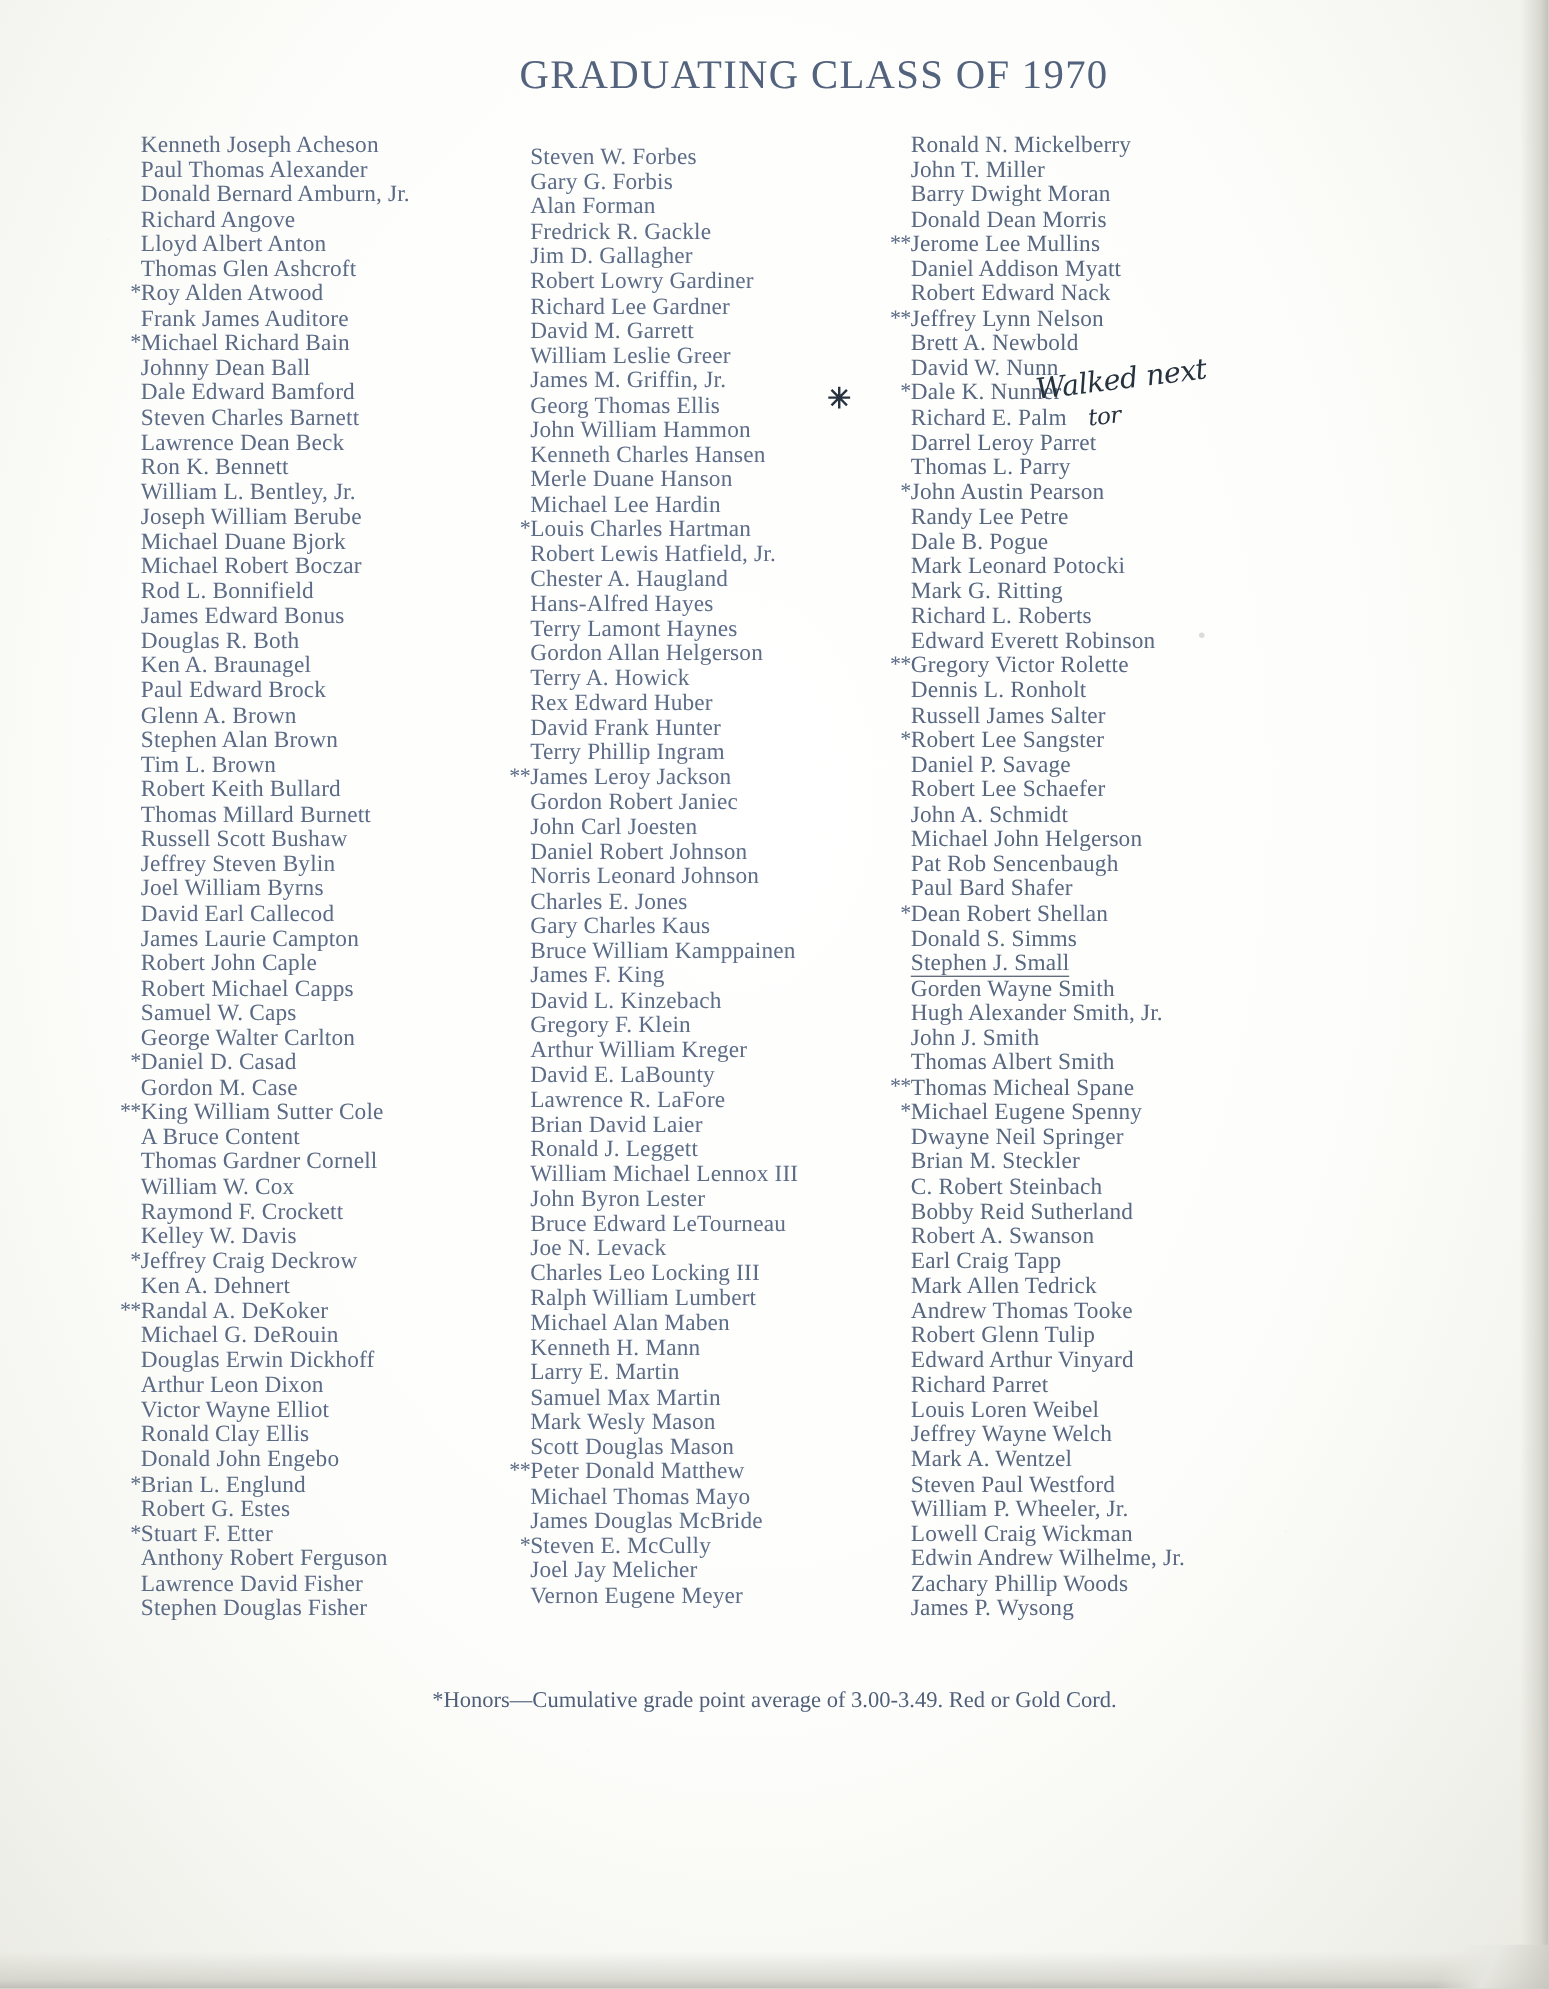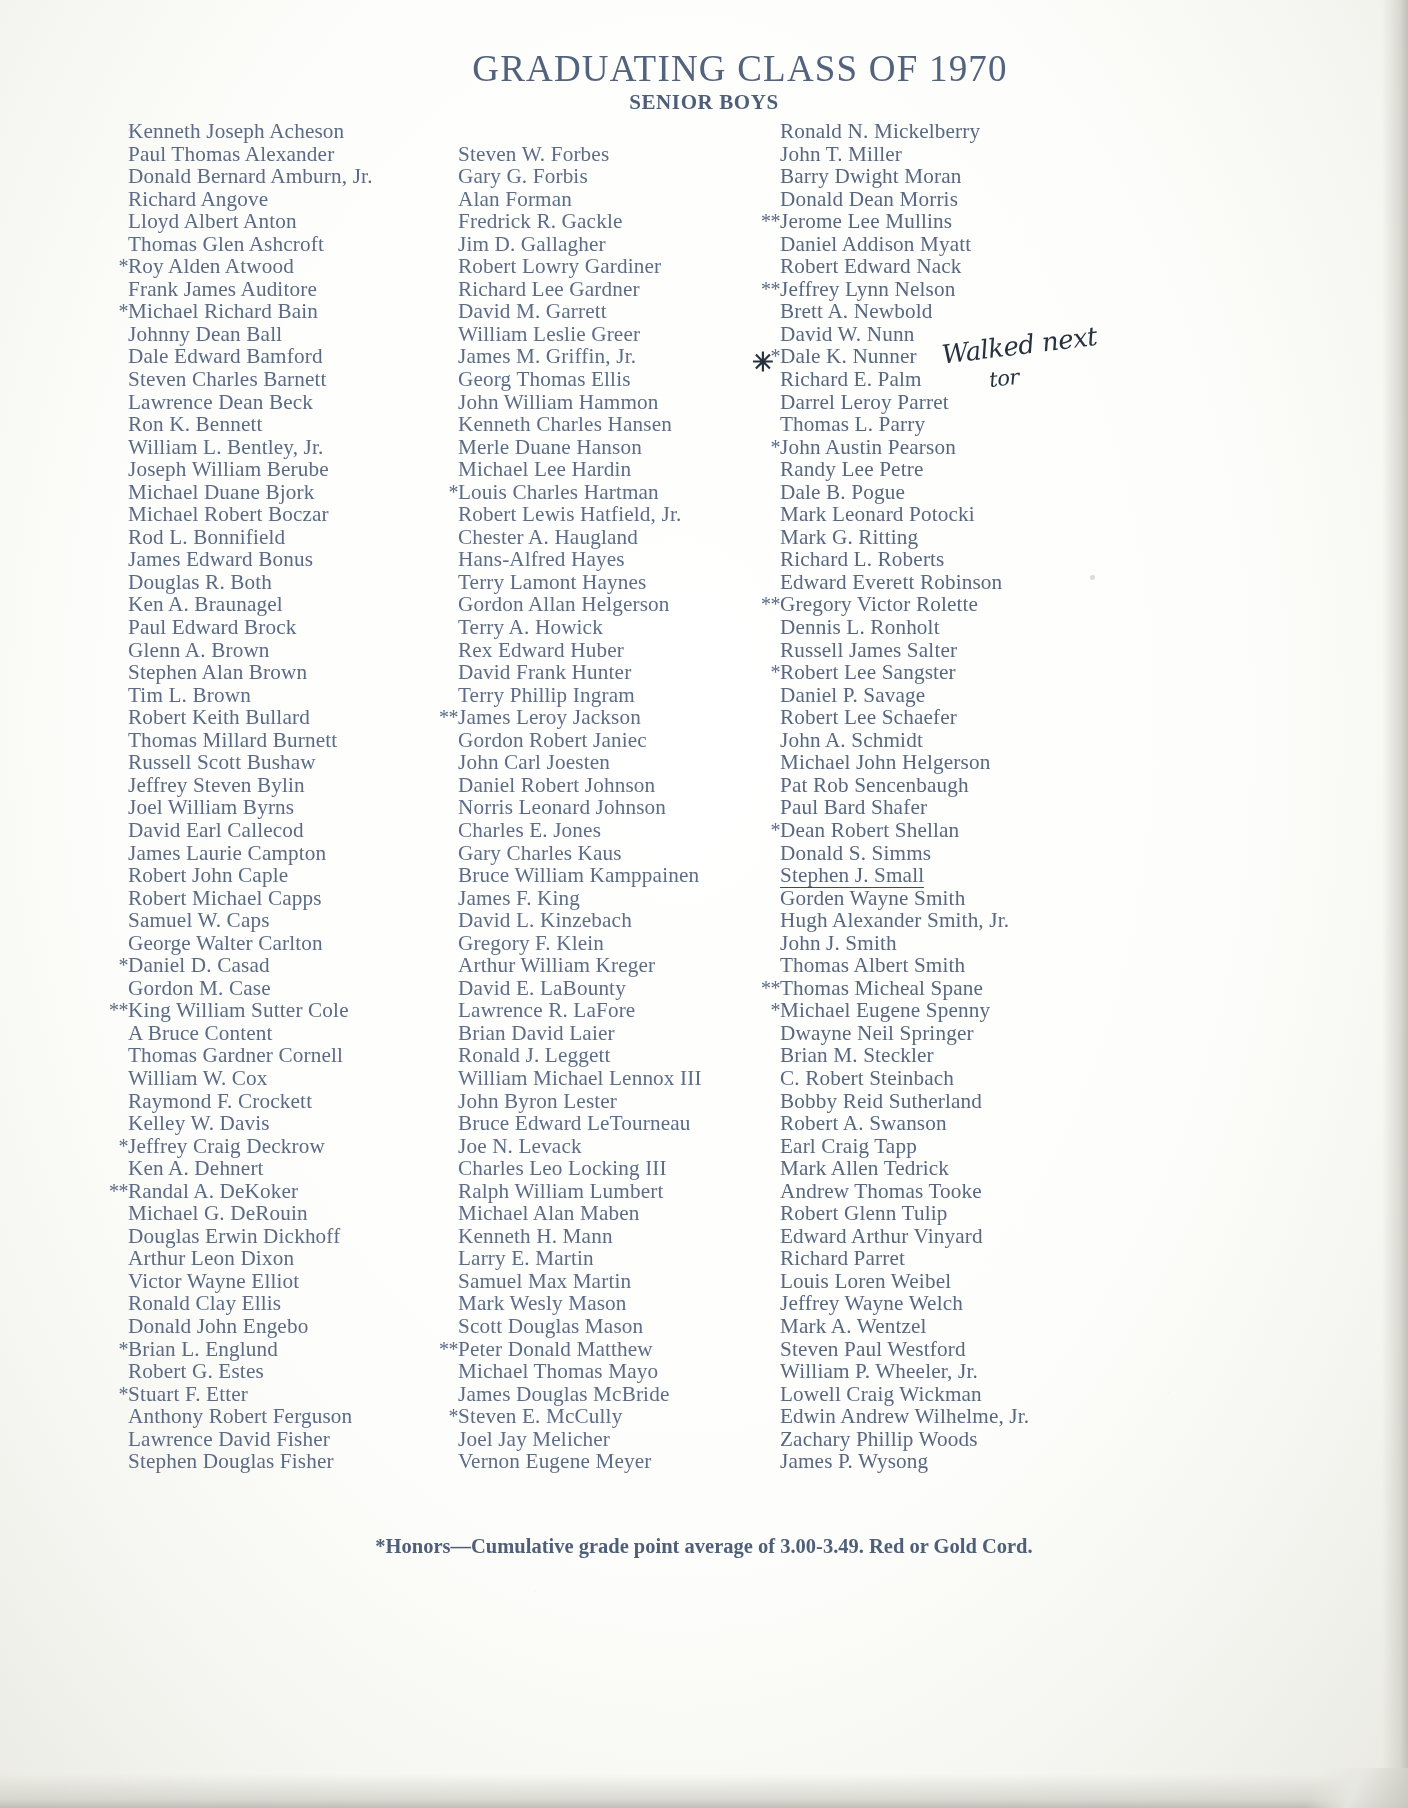--- a/index.html
+++ b/index.html
@@ -88,21 +88,22 @@
     letter-spacing: .6px;
     color: #4e5e78;
   }
 
   .columns {
     position: absolute;
     top: 120px;
     left: 104px;
     width: 1210px;
     display: flex;
-    align-items: flex-end;
+    align-items: center;
+    gap: 24px;
   }
   .col {
     position: relative;
   }
   .col-1 { width: 330px; }
   .col-2 { width: 322px; }
   .col-3 { width: 330px; }
 
   .name {
     font-size: 21.2px;
@@ -136,21 +137,21 @@
   }
 
   .footnotes {
     position: absolute;
     left: 0;
     width: 1408px;
     text-align: center;
     color: #4f5f79;
   }
   .fn1 { top: 1506px; font-size: 20.5px; }
-  .fn2 { top: 1535px; font-size: 20.5px; font-weight: bold; }
+  .fn2 { top: 1535px; font-size: 20.5px; }
 
   
   .handwriting {
     position: absolute;
     color: #27323f;
     font-family: "DejaVu Serif", "Liberation Serif", serif;
     font-style: italic;
     white-space: nowrap;
     transform-origin: left top;
   }
@@ -189,21 +190,20 @@
 
 <div id="page">
   <div class="edge-right"></div>
   <div class="edge-bottom"></div>
   <div class="corner-fold"></div>
 </div>
 
 <div id="content">
 
   <div class="title">GRADUATING CLASS OF 1970</div>
-  <div class="subtitle">SENIOR BOYS</div>
 
   <div class="columns" id="columns">
       <div class="col col-1">
         <div class="name"><span class="stars"></span><span class="txt">Kenneth Joseph Acheson</span></div>
         <div class="name"><span class="stars"></span><span class="txt">Paul Thomas Alexander</span></div>
         <div class="name"><span class="stars"></span><span class="txt">Donald Bernard Amburn, Jr.</span></div>
         <div class="name"><span class="stars"></span><span class="txt">Richard Angove</span></div>
         <div class="name"><span class="stars"></span><span class="txt">Lloyd Albert Anton</span></div>
         <div class="name"><span class="stars"></span><span class="txt">Thomas Glen Ashcroft</span></div>
         <div class="name"><span class="stars">*</span><span class="txt">Roy Alden Atwood</span></div>

